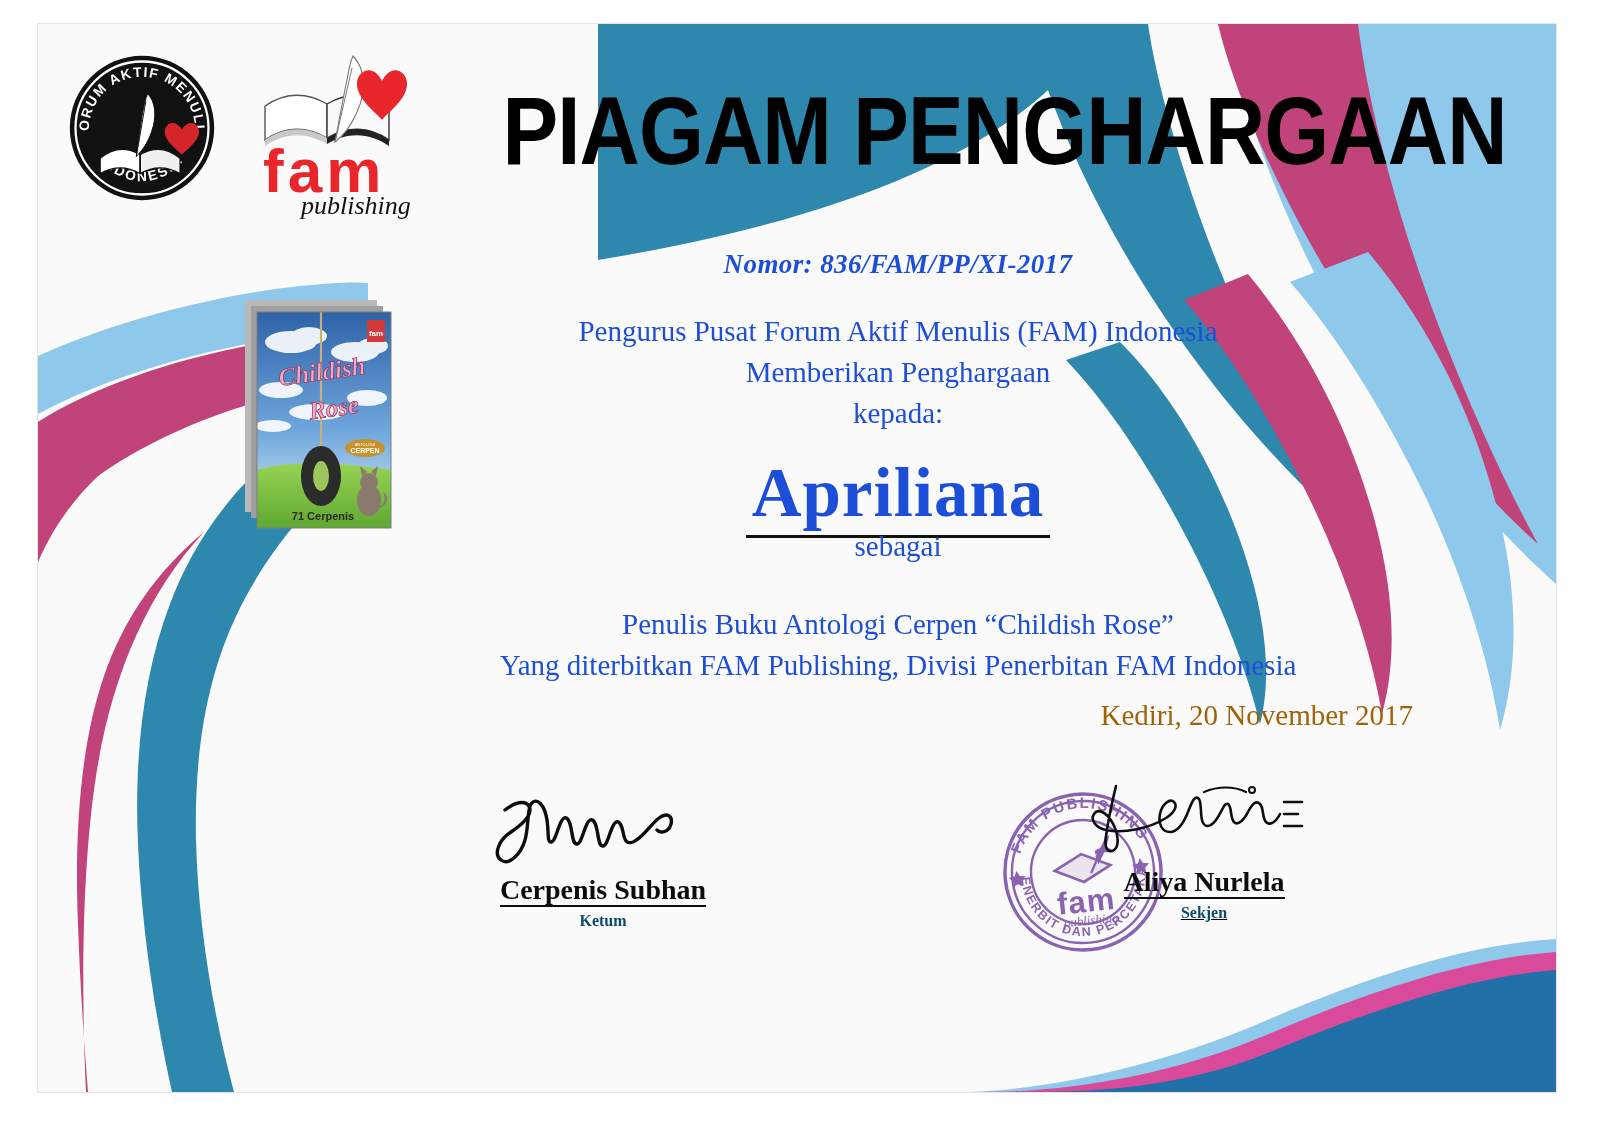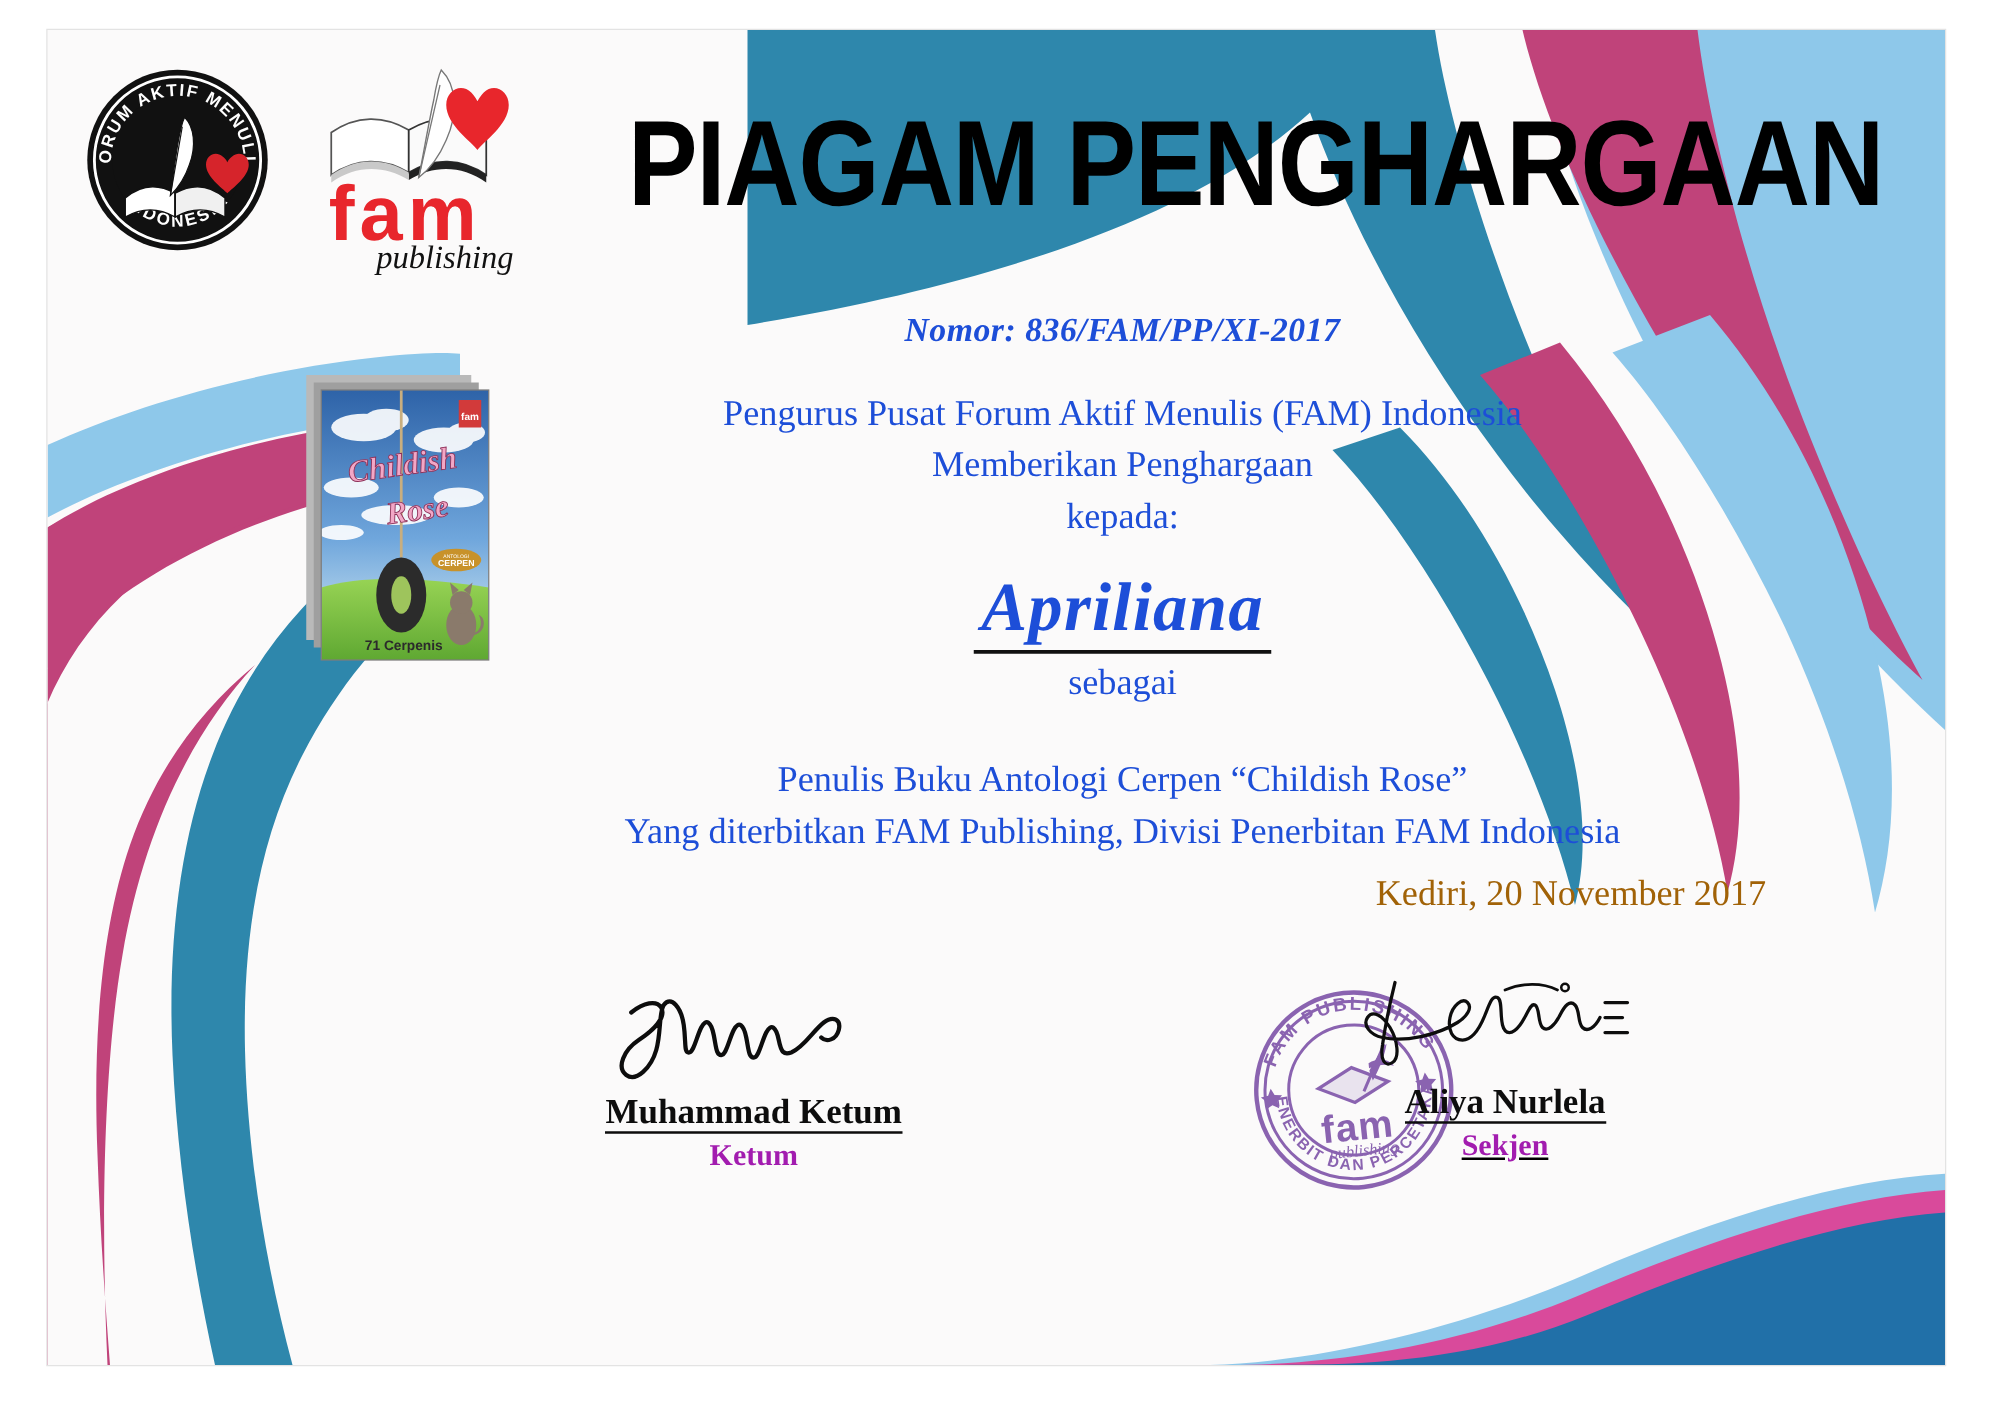--- a/index.html
+++ b/index.html
@@ -102,22 +102,21 @@
     top: 287px;
     width: 880px;
     font-size: 29px;
     line-height: 1.42;
   }
 
   #recipient-name {
     left: 420px;
     top: 430px;
     width: 880px;
-    font-size: 55px;
-    font-style: italic;
+    font-size: 69px;
     font-weight: bold;
     letter-spacing: 1px;
   }
   #recipient-name span {
     border-bottom: 3px solid #111;
     padding: 0 6px 4px 6px;
   }
 
   #sebagai {
     left: 420px;
@@ -155,22 +154,22 @@
     font-weight: bold;
     font-size: 28px;
     color: #0d0d0d;
     display: inline-block;
     border-bottom: 2.5px solid #0d0d0d;
     line-height: 1.12;
   }
   .sig-role {
     font-family: "Liberation Serif", serif;
     font-weight: bold;
-    font-size: 24px;
-    color: #a21caf;
+    font-size: 16px;
+    color: #0c4a6e;
     margin-top: 5px;
   }
 
   #stamp {
     position: absolute;
     left: 955px;
     top: 758px;
     width: 180px;
     height: 180px;
   }
@@ -383,21 +382,21 @@
         <svg viewBox="0 0 300 90" width="300" height="90">
           <path fill="none" stroke="#0d0d0d" stroke-width="3.4" stroke-linecap="round" stroke-linejoin="round" d="M52,26 C62,18 72,16 76,22 C80,30 70,40 58,48 C46,56 40,70 48,76
                    C56,82 68,70 72,56 C76,42 74,26 78,20 C84,12 92,22 94,36
                    C96,50 94,58 98,58 C102,58 104,46 108,38 C112,30 116,34 118,44
                    C120,54 120,60 124,60 C128,60 130,48 134,40 C138,32 142,36 144,46
                    C146,56 146,62 150,62 C154,62 156,50 160,42 C164,34 168,38 170,48
                    C172,58 174,60 180,58 C190,54 198,40 206,34 C214,28 220,32 218,40
                    C216,48 208,50 204,46"></path>
         </svg>
       </div>
-      <div class="sig-name">Muhammad Ketum</div>
+      <div class="sig-name">Cerpenis Subhan</div>
       <div class="sig-role">Ketum</div>
     </div>
 
     <svg id="stamp" viewBox="0 0 180 180">
       <defs>
         <path id="stampArcTop" d="M24,92 A66,66 0 0 1 156,92"></path>
         <path id="stampArcBot" d="M28,92 A62,62 0 0 0 152,92"></path>
       </defs>
       <g opacity="0.88" transform="rotate(-6 90 90)">
         <circle cx="90" cy="90" r="78" fill="none" stroke="#7A4EA6" stroke-width="3.5"></circle>

